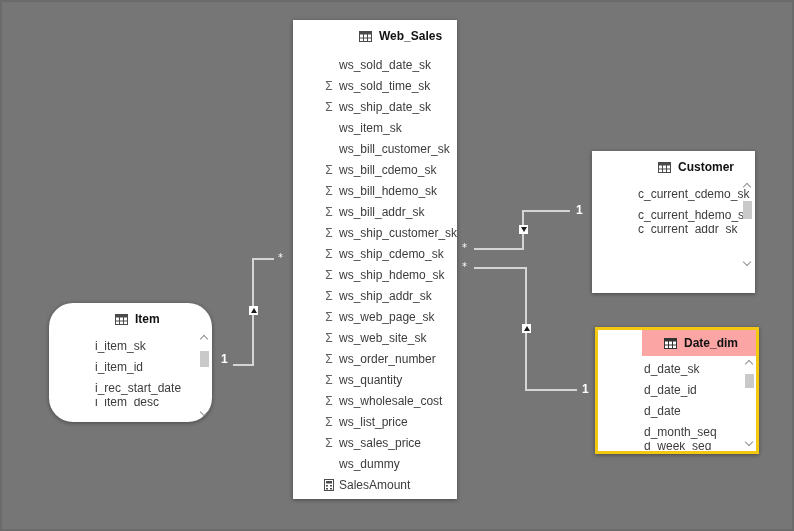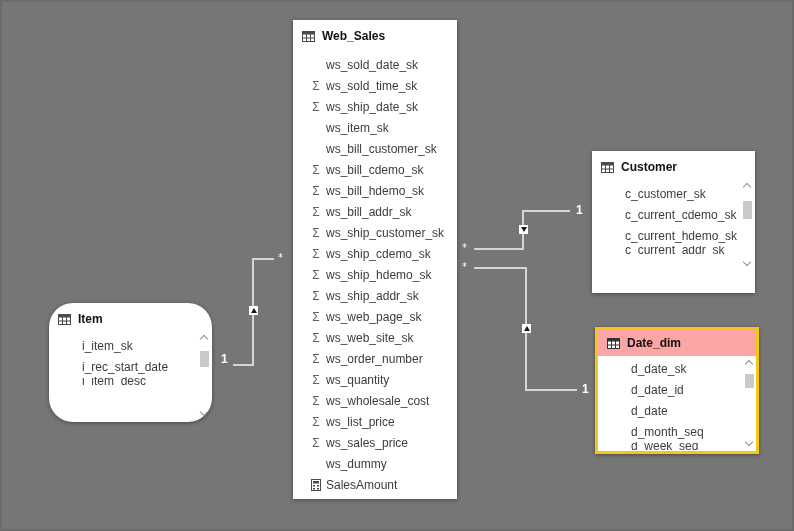--- a/index.html
+++ b/index.html
@@ -22,27 +22,27 @@
   .table-card {
     position:absolute; background:#ffffff; box-shadow:0 1px 4px rgba(0,0,0,.4);
     overflow:hidden; box-sizing:border-box;
   }
   .pos-websales { left:291px; top:18px;  width:164px; height:479px; }
   .pos-item     { left:47px;  top:301px; width:163px; height:119px;border-radius:24px; }
   .pos-customer { left:590px; top:149px; width:163px; height:142px; }
   .pos-datedim  { left:593px; top:325px; width:164px; height:127px; border:3px solid #F2C811; }
 
   .table-header {
-    display:flex; align-items:center; gap:7px; height:28px; padding:2px 0 0 9px;
-    font-size:12px; font-weight:bold; color:#111;
+    display:flex; align-items:center; gap:7px; height:28px; padding:2px 0 0 22px;
+    font-size:12px; font-weight:bold; color:#111;margin-left:44px;
   }
   .pos-datedim .table-header { background:#fca5a5; height:26px; padding-top:0; }
   .tbl-icon { display:flex; align-items:center; }
 
-  .fields { position:relative; padding-top:2px; }
+  .fields { position:relative; padding-top:2px;padding-left:13px; }
   .pos-websales .fields { padding-top:4px; }
   .field-row { height:21px; display:flex; align-items:center; padding-left:13px; font-size:12px; color:#3c3c3c; white-space:nowrap; }
   .field-row.clipped { height:8px; overflow:hidden; }
   .f-icon { width:20px; text-align:center; color:#616161; font-size:12px; line-height:12px; flex:0 0 auto; display:flex; justify-content:center; }
   .f-icon.none { visibility:hidden; }
 
   
   .scrollbar { position:absolute; width:12px; display:flex; flex-direction:column; align-items:center; }
   .sb-item     { right:2px; top:30px;  height:85px; }
   .sb-customer { right:2px; top:30px;  height:87px; }
@@ -217,20 +217,24 @@
       </span>
       <span>Item</span>
     </div>
     <div class="fields">
         <div class="field-row">
           <span class="f-icon none"></span>
           <span class="f-label">i_item_sk</span>
         </div>
         <div class="field-row">
           <span class="f-icon none"></span>
+          <span class="f-label">i_item_id</span>
+        </div>
+        <div class="field-row">
+          <span class="f-icon none"></span>
           <span class="f-label">i_rec_start_date</span>
         </div>
         <div class="field-row clipped">
           <span class="f-icon none"></span>
           <span class="f-label">i_item_desc</span>
         </div>
       </div>
     <div class="scrollbar sb-item">
       <span class="chev up"></span>
       <span class="sb-track">
@@ -249,24 +253,20 @@
             <line x1="4.5" y1="3" x2="4.5" y2="11" stroke="#4a4a4a"></line>
             <line x1="8.5" y1="3" x2="8.5" y2="11" stroke="#4a4a4a"></line>
             <line x1="0" y1="7" x2="13" y2="7" stroke="#4a4a4a"></line>
           </svg>
       </span>
       <span>Customer</span>
     </div>
     <div class="fields">
         <div class="field-row">
           <span class="f-icon none"></span>
-          <span class="f-label">c_customer_sk</span>
-        </div>
-        <div class="field-row">
-          <span class="f-icon none"></span>
           <span class="f-label">c_current_cdemo_sk</span>
         </div>
         <div class="field-row">
           <span class="f-icon none"></span>
           <span class="f-label">c_current_hdemo_sk</span>
         </div>
         <div class="field-row clipped">
           <span class="f-icon none"></span>
           <span class="f-label">c_current_addr_sk</span>
         </div>

